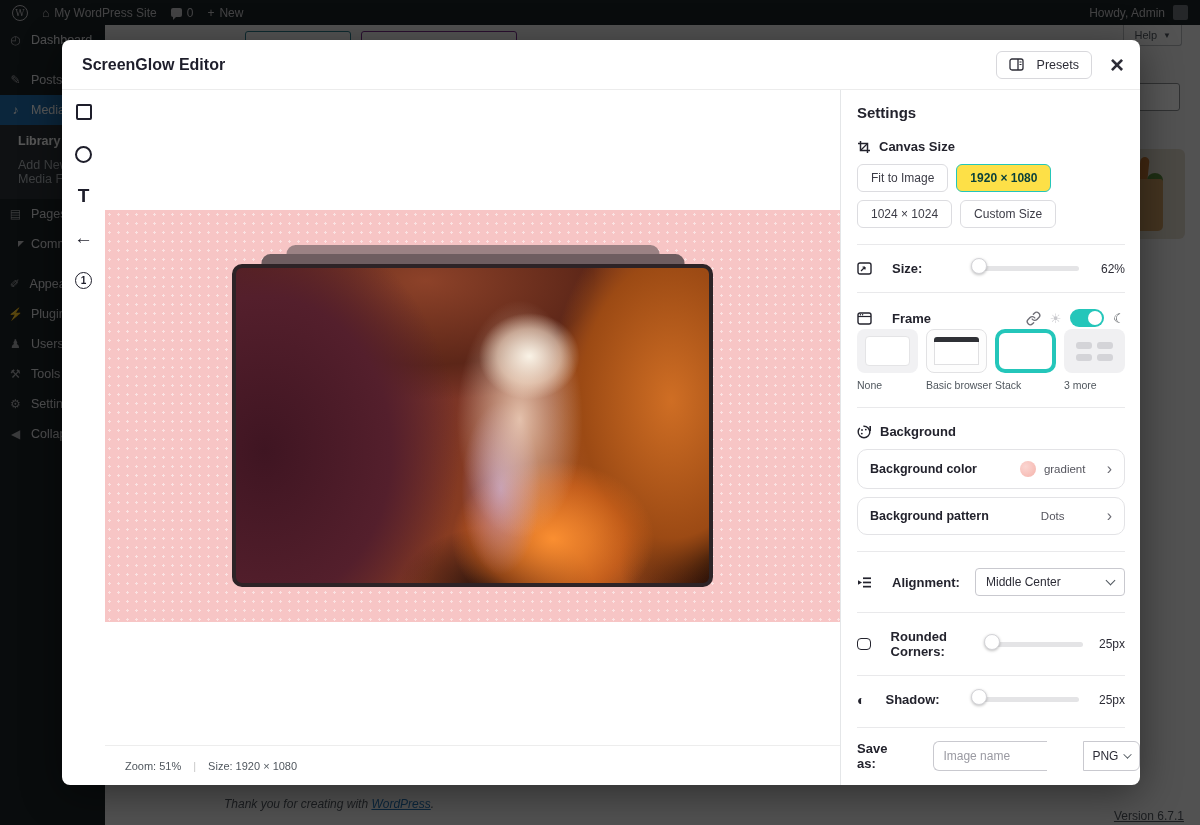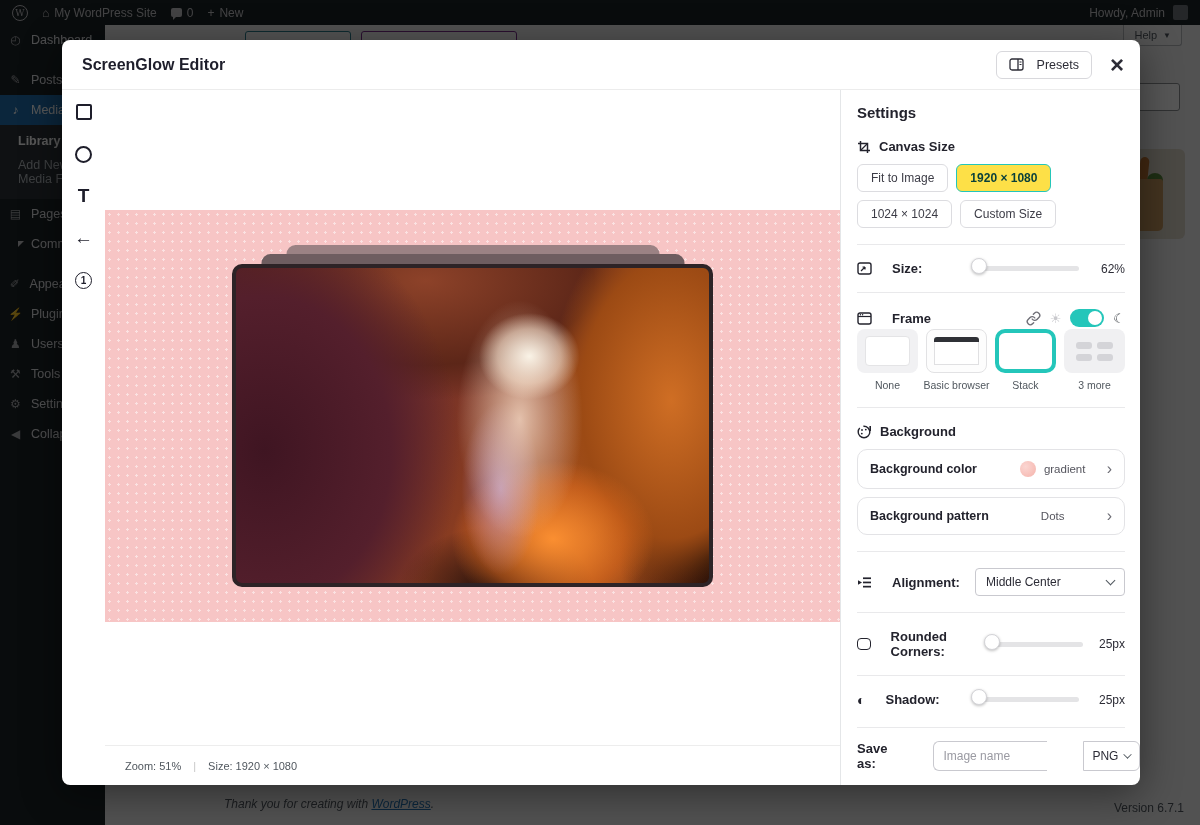--- a/index.html
+++ b/index.html
@@ -48,21 +48,21 @@
   .bread { position:absolute; left:24px; bottom:48px; width:9px; height:34px;
     background:#d98a3f; border-radius:5px; transform:rotate(-8deg); }
   .bread2 { left:36px; transform:rotate(6deg); background:#c07632; }
   .greens { position:absolute; left:44px; bottom:52px; width:16px; height:14px;
     background:#5a8a3c; border-radius:50%; }
 
   .wp-footer { position:absolute; left:105px; right:0; bottom:0; height:40px;
     font-size:12px; color:#50575e; }
   .wp-footer .thanks { position:absolute; left:14px; top:12px; font-style:italic; }
   .wp-footer a { color:#2271b1; }
-  .wp-footer .version { position:absolute; right:16px; top:16px; }
+  .wp-footer .version { position:absolute; right:16px; top:24px;text-decoration:underline; }
 
   
   .backdrop { position:absolute; inset:0; background:rgba(0,0,0,0.66); z-index:5; }
 
   
   .modal { position:absolute; left:62px; top:40px; width:1078px; height:745px; z-index:10;
     background:#fff; border-radius:8px; box-shadow:0 8px 40px rgba(0,0,0,0.45);
     display:flex; flex-direction:column; overflow:hidden; }
   .modal-header { height:50px; flex:0 0 50px; display:flex; align-items:center;
     padding:0 16px 0 20px; border-bottom:1px solid #ececec; }
@@ -140,21 +140,21 @@
   .slider-value { width:38px; text-align:right; font-size:12px; color:#2c2c36; margin-left:8px; }
 
   .frame-icons { display:flex; align-items:center; gap:9px; }
   .sun-ic { color:#c9c9cd; font-size:13px; }
   .moon-ic { color:#3a3f45; font-size:13px; }
   .toggle { width:34px; height:18px; border-radius:9px; background:#24c6ba; position:relative; }
   .toggle .dot { position:absolute; top:2px; right:2px; width:14px; height:14px;
     background:#fff; border-radius:50%; }
 
   .tiles { display:flex; gap:8px; margin-top:2px; }
-  .tile-col { width:61px; display:flex; flex-direction:column; align-items:center; gap:6px; }
+  .tile-col { width:61px; display:flex; flex-direction:column; align-items:flex-start; gap:6px; }
   .tile { width:61px; height:44px; border-radius:8px; position:relative; }
   .tile-none { background:#f1f1f3; }
   .tile-none .inner { position:absolute; inset:7px 8px; background:#fff; border:1px solid #e4e4e6; border-radius:4px; }
   .tile-browser { background:#fdfdfd; border:1px solid #e2e2e4; }
   .tile-browser .bar { position:absolute; left:7px; right:7px; top:7px; height:5px;
     background:#2f3136; border-radius:3px 3px 0 0; }
   .tile-browser .body { position:absolute; left:7px; right:7px; top:12px; bottom:7px;
     background:#fff; border:1px solid #e0e0e2; border-top:none; }
   .tile-stack { background:#fff; border:4px solid #24c6ba; border-radius:10px; }
   .tile-more { background:#f0f0f2; display:grid; grid-template-columns:16px 16px;

